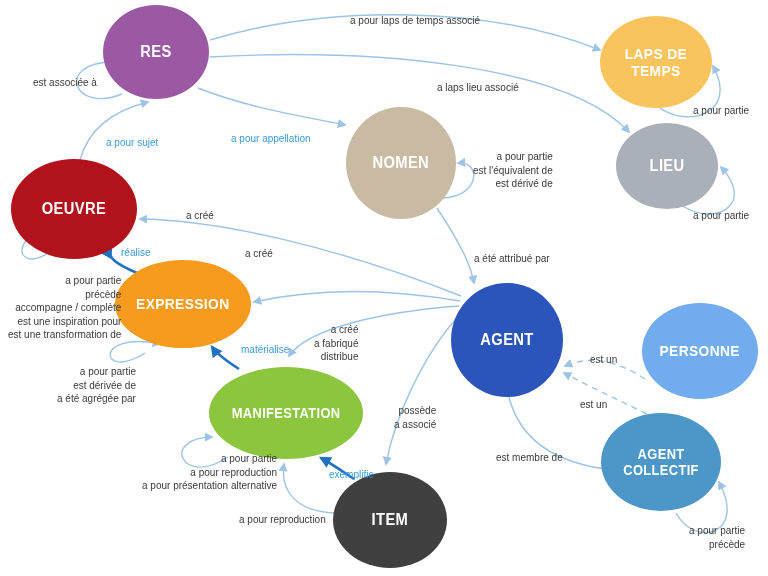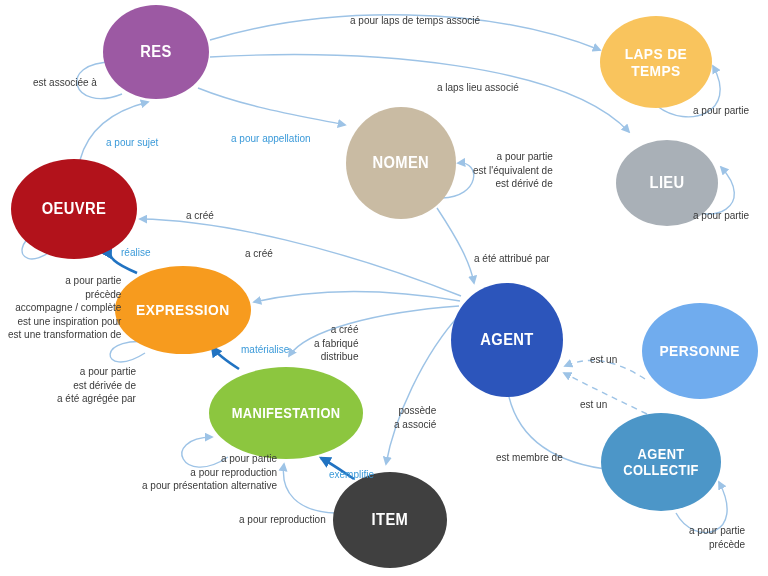--- a/index.html
+++ b/index.html
@@ -69,27 +69,27 @@
       <div class="node" style="left: 103px; top: 5px; width: 106px; height: 94px; background: rgb(156, 89, 163);">
         <span class="node-label" style="font-size: 16px;">RES</span>
       </div>
       <div class="node" style="left: 600px; top: 16px; width: 112px; height: 92px; background: rgb(249, 196, 93);">
         <span class="node-label" style="font-size: 15px;">LAPS DE
 TEMPS</span>
       </div>
       <div class="node" style="left: 346px; top: 107px; width: 110px; height: 112px; background: rgb(201, 187, 163);">
         <span class="node-label" style="font-size: 16px;">NOMEN</span>
       </div>
-      <div class="node" style="left: 616px; top: 140px; width: 102px; height: 86px; background: rgb(169, 176, 183);">
+      <div class="node" style="left: 616px; top: 123px; width: 102px; height: 86px; background: rgb(169, 176, 183);">
         <span class="node-label" style="font-size: 16px;">LIEU</span>
       </div>
       <div class="node" style="left: 11px; top: 159px; width: 126px; height: 100px; background: rgb(178, 18, 27);">
         <span class="node-label" style="font-size: 16px;">OEUVRE</span>
       </div>
-      <div class="node" style="left: 115px; top: 266px; width: 136px; height: 88px; background: rgb(247, 155, 30);">
+      <div class="node" style="left: 115px; top: 260px; width: 136px; height: 88px; background: rgb(247, 155, 30);">
         <span class="node-label" style="font-size: 15px;">EXPRESSION</span>
       </div>
       <div class="node" style="left: 451px; top: 283px; width: 112px; height: 114px; background: rgb(44, 85, 187);">
         <span class="node-label" style="font-size: 16px;">AGENT</span>
       </div>
       <div class="node" style="left: 642px; top: 303px; width: 116px; height: 96px; background: rgb(112, 172, 238);">
         <span class="node-label" style="font-size: 15px;">PERSONNE</span>
       </div>
       <div class="node" style="left: 209px; top: 367px; width: 154px; height: 92px; background: rgb(140, 198, 63);">
         <span class="node-label" style="font-size: 14px;">MANIFESTATION</span>

